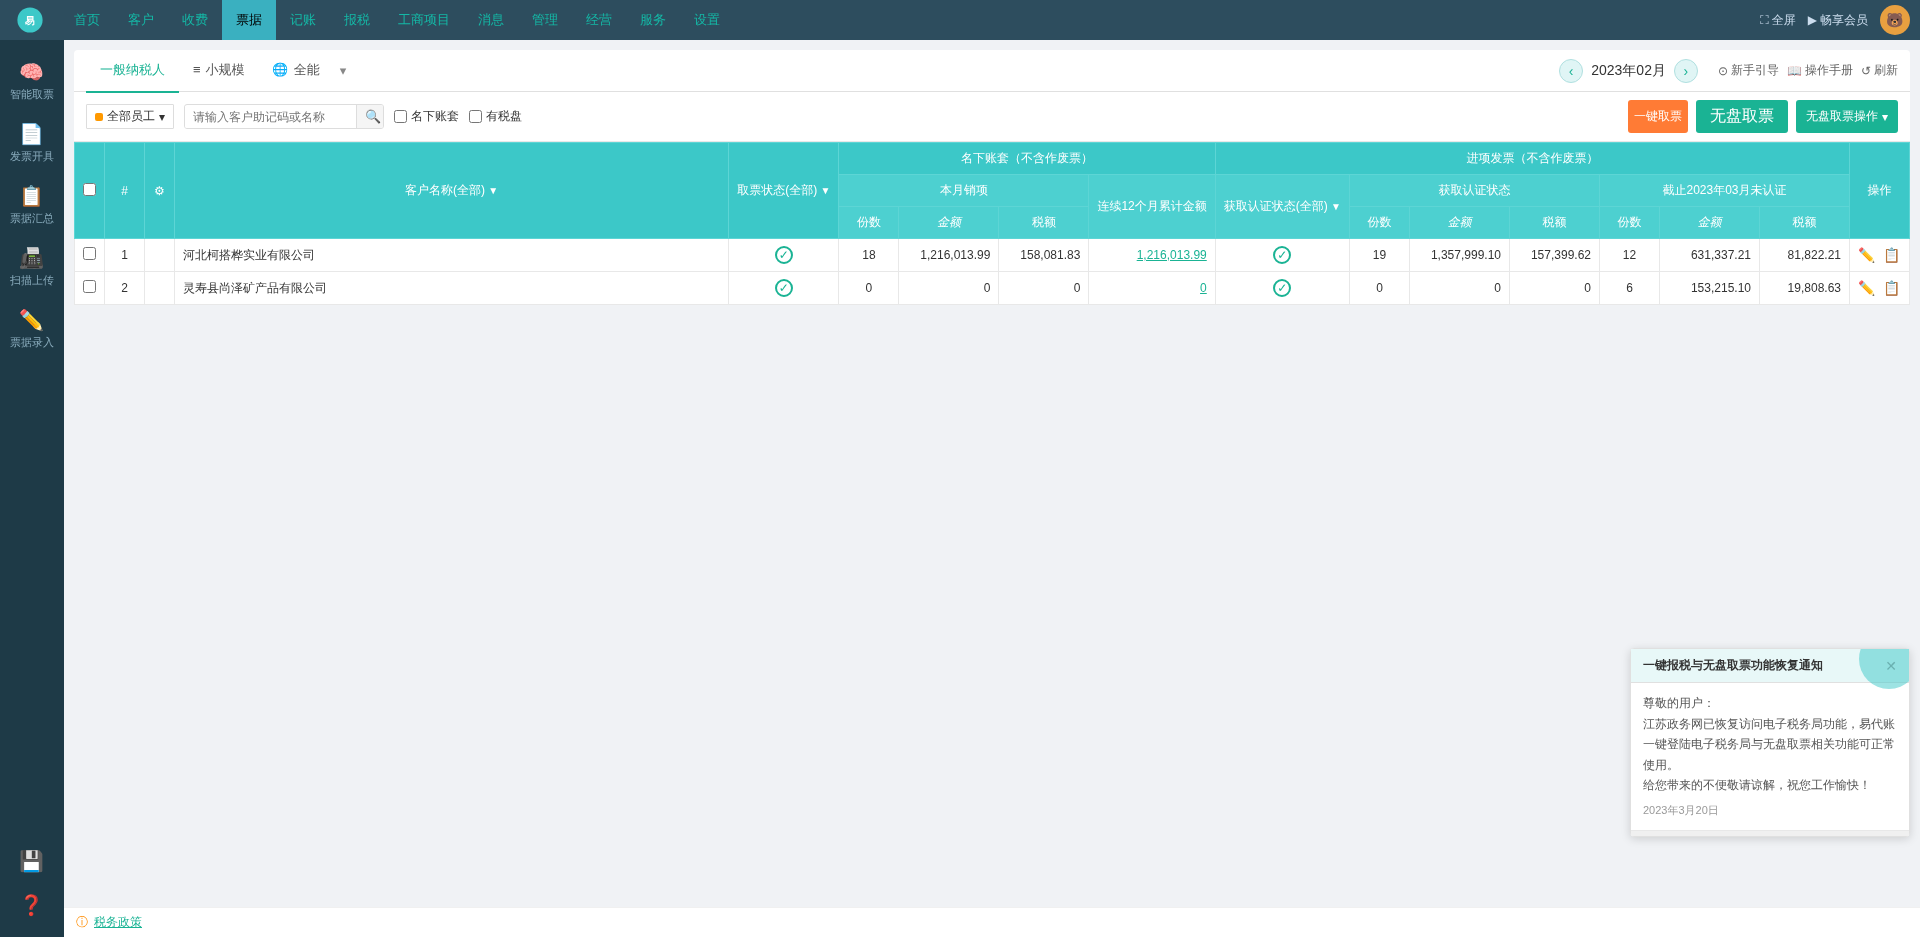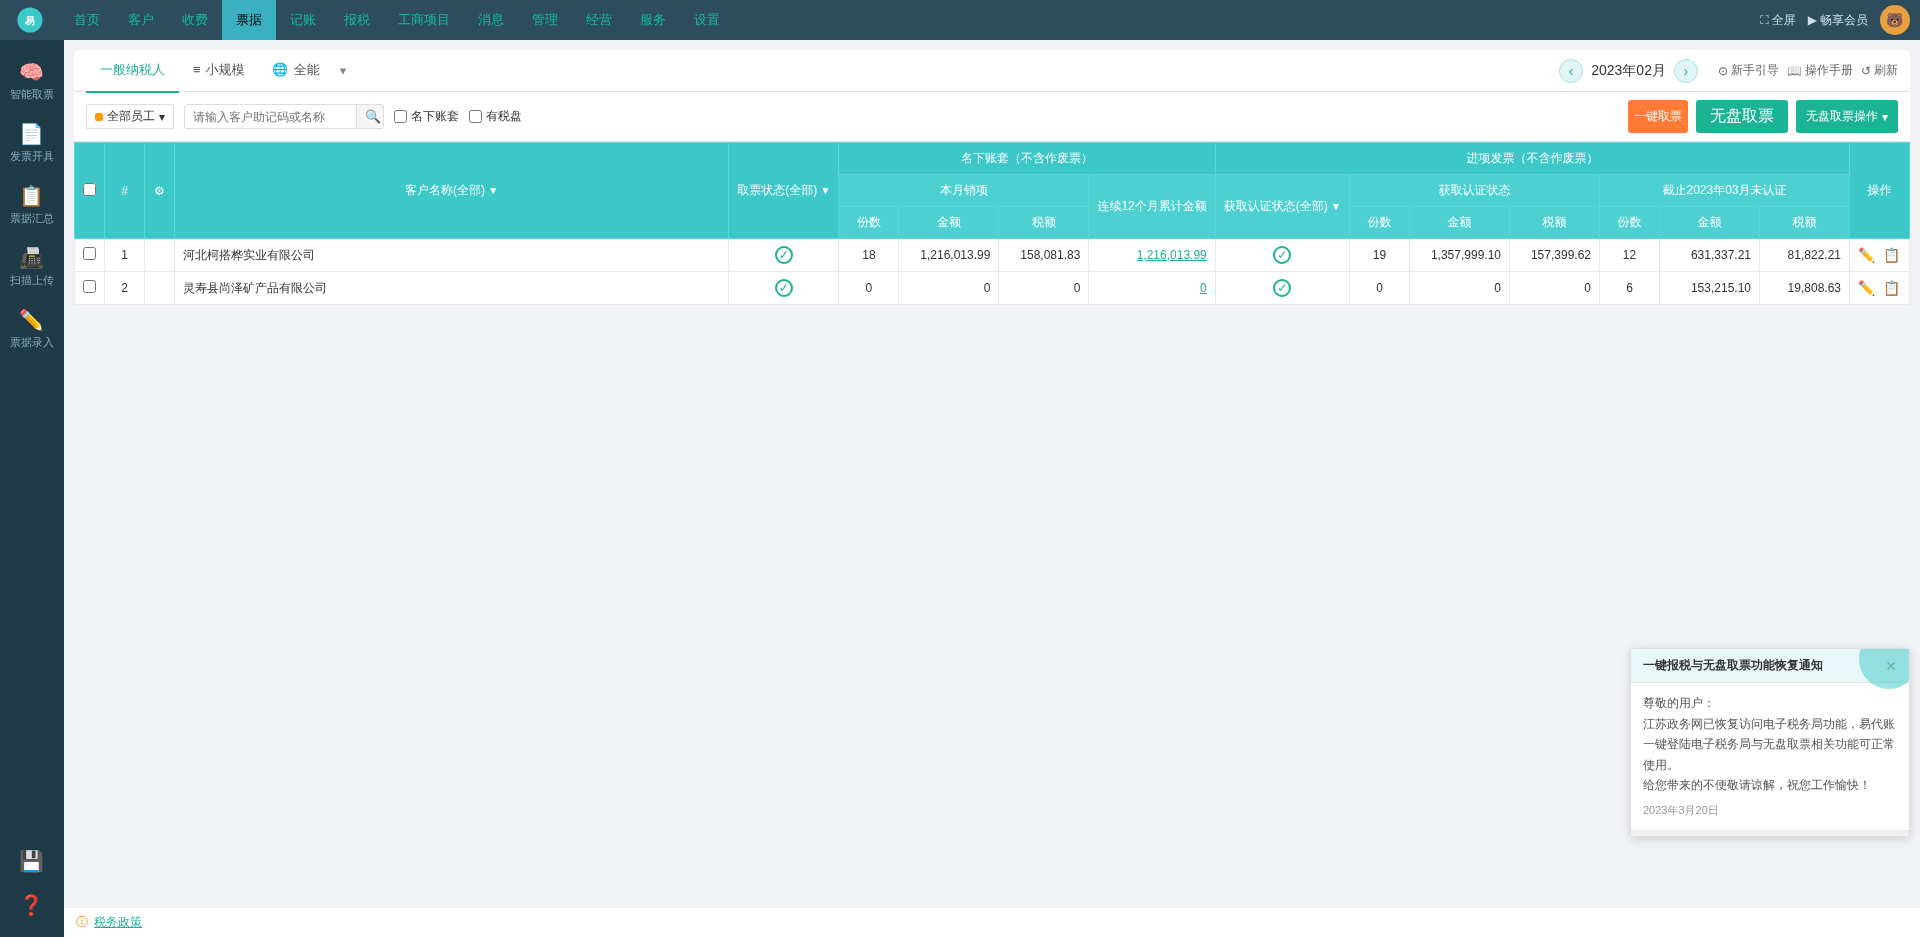--- a/index.html
+++ b/index.html
@@ -241,21 +241,21 @@
 
     
     .num { text-align: right; }
 
     .col-num { width: 40px; }
     .col-check { width: 30px; }
     .col-settings { width: 30px; }
     .col-name { min-width: 180px; }
     .col-status { width: 90px; }
     .col-count { width: 60px; }
-    .col-amount { width: 100px; }
+    .col-amount { width: 100px; font-style: italic; }
     .col-tax { width: 90px; }
     .col-cum { width: 120px; }
     .col-cert { width: 90px; }
     .col-action { width: 60px; }
   </style>
 </head>
 <body>
 
 <div class="top-nav">
   <div class="logo">

